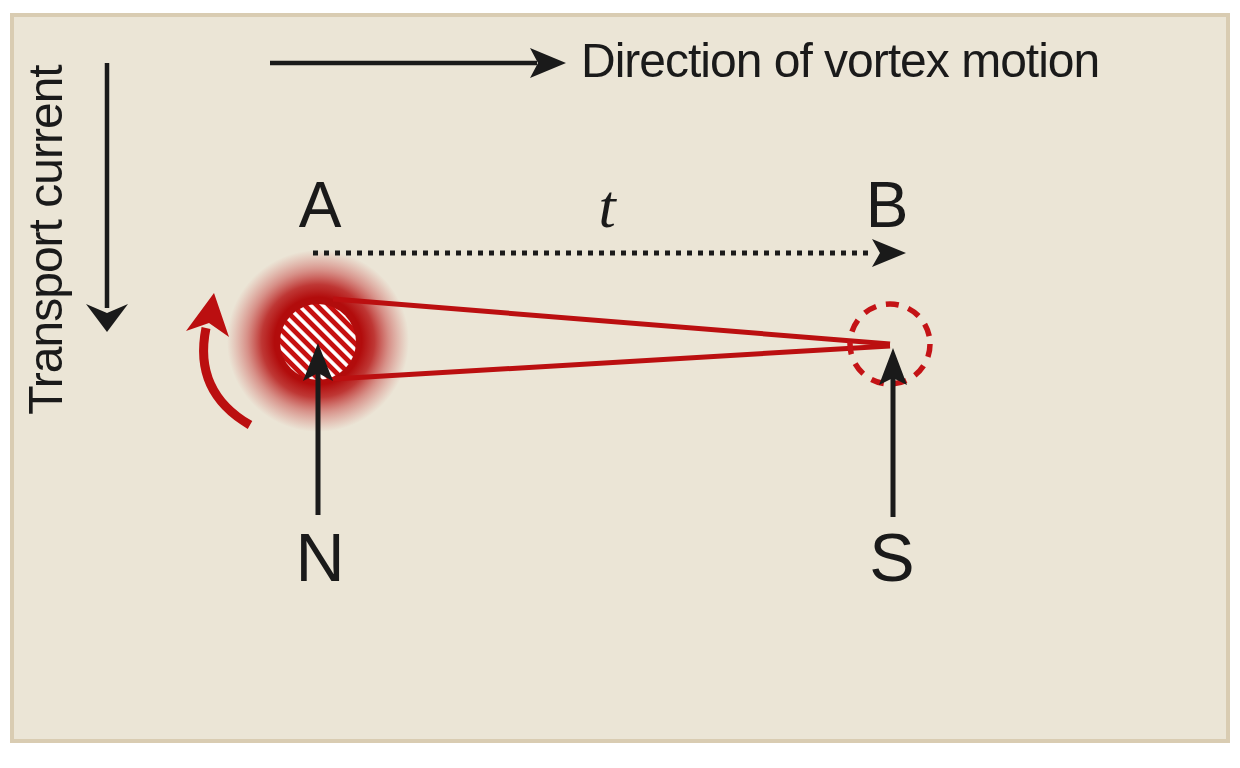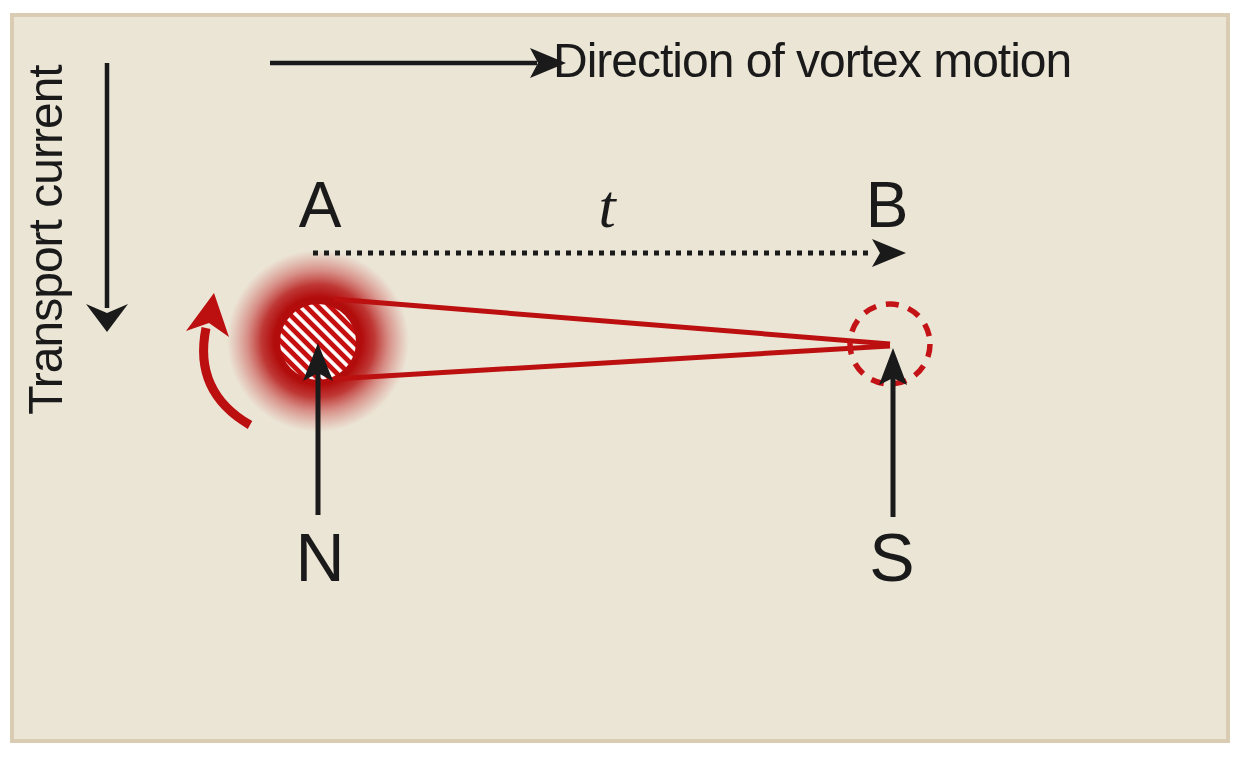--- a/index.html
+++ b/index.html
@@ -2,21 +2,21 @@
 <html><head>
 <meta charset="utf-8">
 <style>
   html,body{margin:0;padding:0;background:#ffffff;width:1240px;height:768px;overflow:hidden;}
   #stage{position:relative;width:1240px;height:768px;font-family:"Liberation Sans",sans-serif;color:#1a1a1a;}
   #panel{position:absolute;left:10px;top:13px;width:1212px;height:722px;
          background:#ebe5d6;border:4px solid #d9ccb2;}
   #overlay{position:absolute;left:0;top:0;width:1240px;height:768px;z-index:1;}
   .lbl{position:absolute;z-index:2;line-height:1;white-space:nowrap;color:#1a1a1a;}
   .lbl.center{transform:translateX(-50%);}
-  #caption-top{left:553px;top:37px;font-size:48px;letter-spacing:-1px;}
+  #caption-top{left:581px;top:37px;font-size:48px;letter-spacing:-1px;}
   #caption-left{left:-154px;top:211px;width:400px;height:58px;line-height:58px;
                 text-align:center;font-size:48px;letter-spacing:-1px;
                 transform:rotate(-90deg);transform-origin:center;}
   #label-a{left:320px;top:173px;font-size:64px;}
   #label-t{left:607px;top:175px;font-size:62px;font-style:italic;font-family:"Liberation Serif",serif;}
   #label-b{left:887px;top:173px;font-size:64px;}
   #label-n{left:320px;top:523px;font-size:68px;}
   #label-s{left:892px;top:523px;font-size:68px;}
 </style>
 </head>

